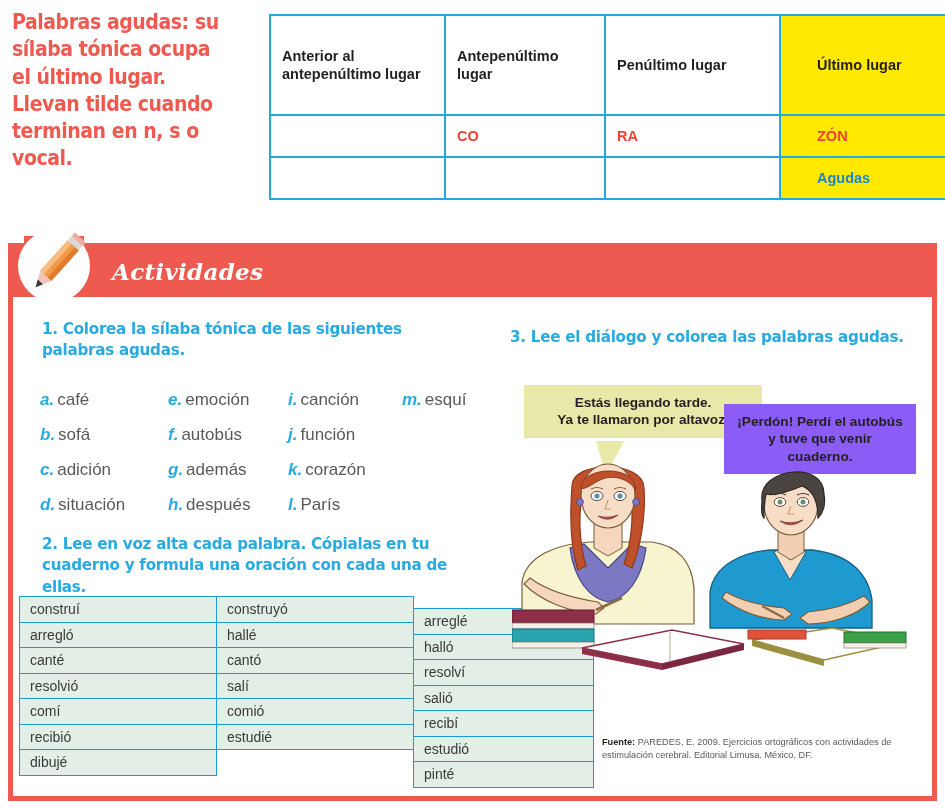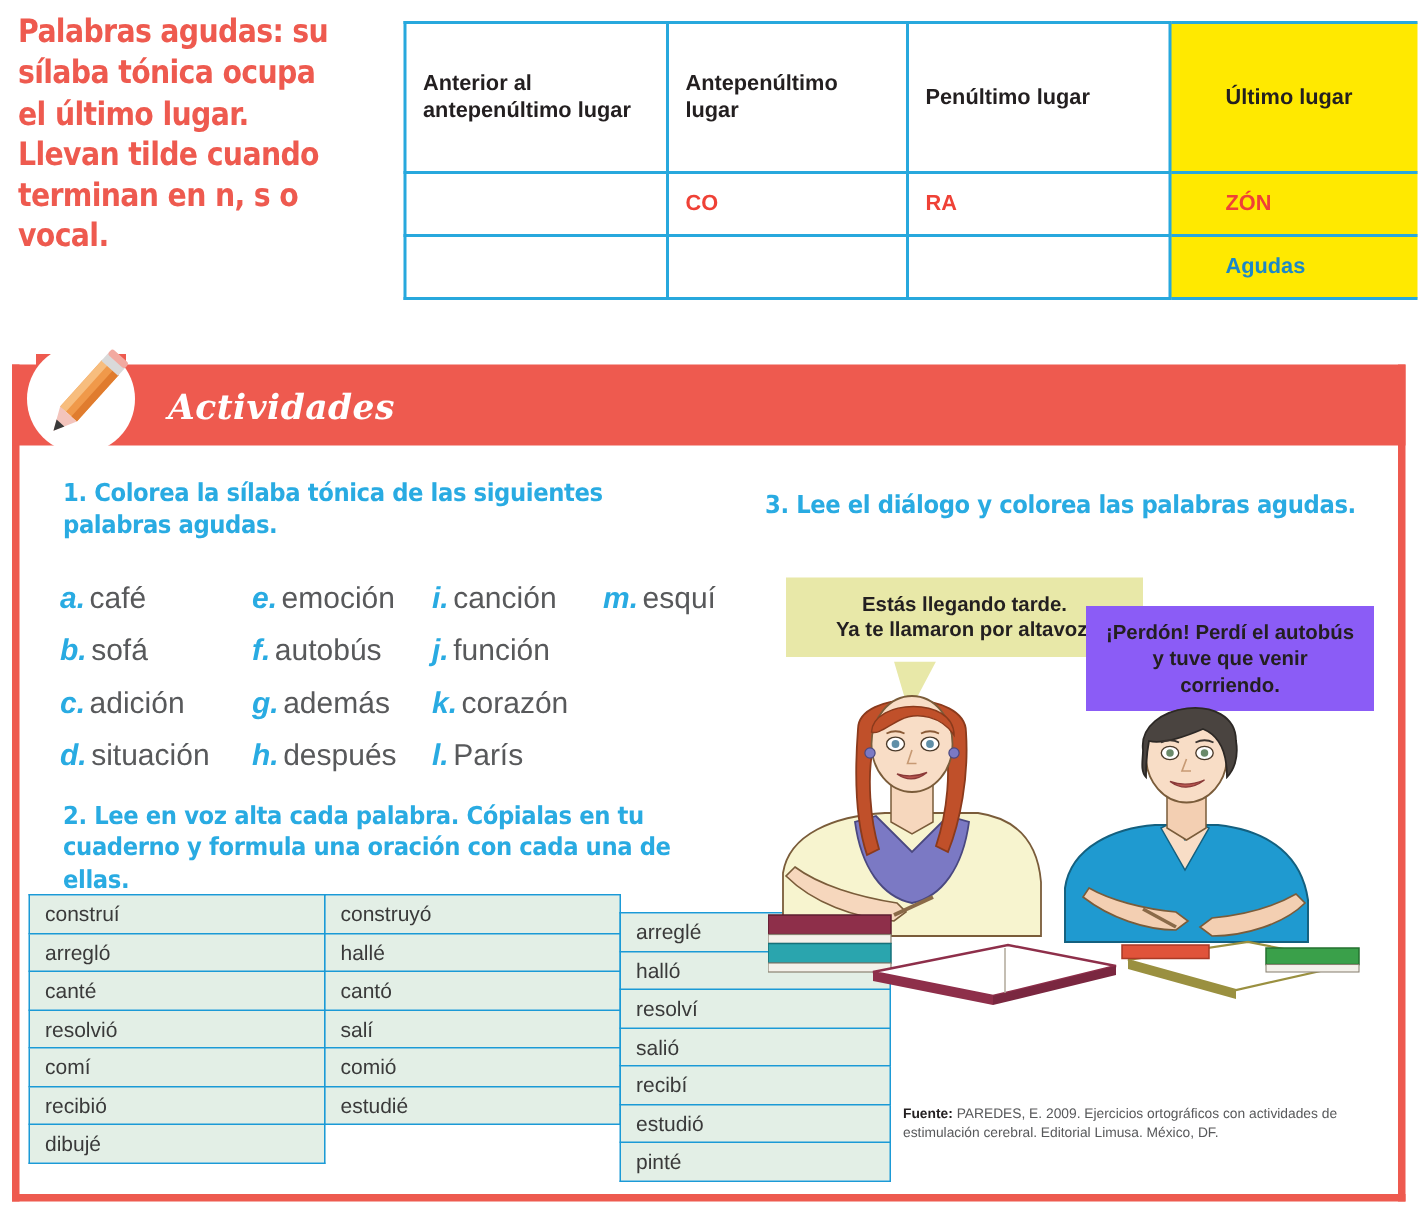--- a/index.html
+++ b/index.html
@@ -95,21 +95,21 @@
 
   
   #ex1-words { position: absolute; left: 40px; top: 382px; width: 460px; }
   #ex1-words .wcol { position: absolute; top: 0; }
   #ex1-words .wcol.c0 { left: 0px;   width: 128px; }
   #ex1-words .wcol.c1 { left: 128px; width: 112px; }
   #ex1-words .wcol.c2 { left: 248px; width: 112px; }
   #ex1-words .wcol.c3 { left: 362px; width: 110px; }
   #ex1-words .witem {
     height: 35px;
-    font-size: 20px;
+    font-size: 17px;
     color: #58595b;
     white-space: nowrap;
     line-height: 35px;
   }
   #ex1-words .wletter {
     color: #29abe2;
     font-weight: bold;
     font-style: italic;
     margin-right: 3px;
   }
@@ -327,21 +327,21 @@
   <div>Estás llegando tarde.</div>
   <div>Ya te llamaron por altavoz.</div>
 </div>
 <svg class="bubble-tail" style="left:596px; top:441px;" width="40" height="36" viewBox="0 0 40 36">
   <path d="M0 0 L28 0 L10 34 Z" fill="#e8e8a8"></path>
 </svg>
 
 <div class="bubble" id="bubble-blue">
   <div>¡Perdón! Perdí el autobús</div>
   <div>y tuve que venir</div>
-  <div>corriendo.</div>
+  <div>cuaderno.</div>
 </div>
 <svg class="bubble-tail" style="left:782px; top:478px;" width="44" height="36" viewBox="0 0 44 36">
   <path d="M0 0 L30 0 L12 34 Z" fill="#cde4f5"></path>
 </svg>
 
 <div id="illustration">
   <svg width="420" height="270" viewBox="0 0 420 270">
 
     <g>
 

